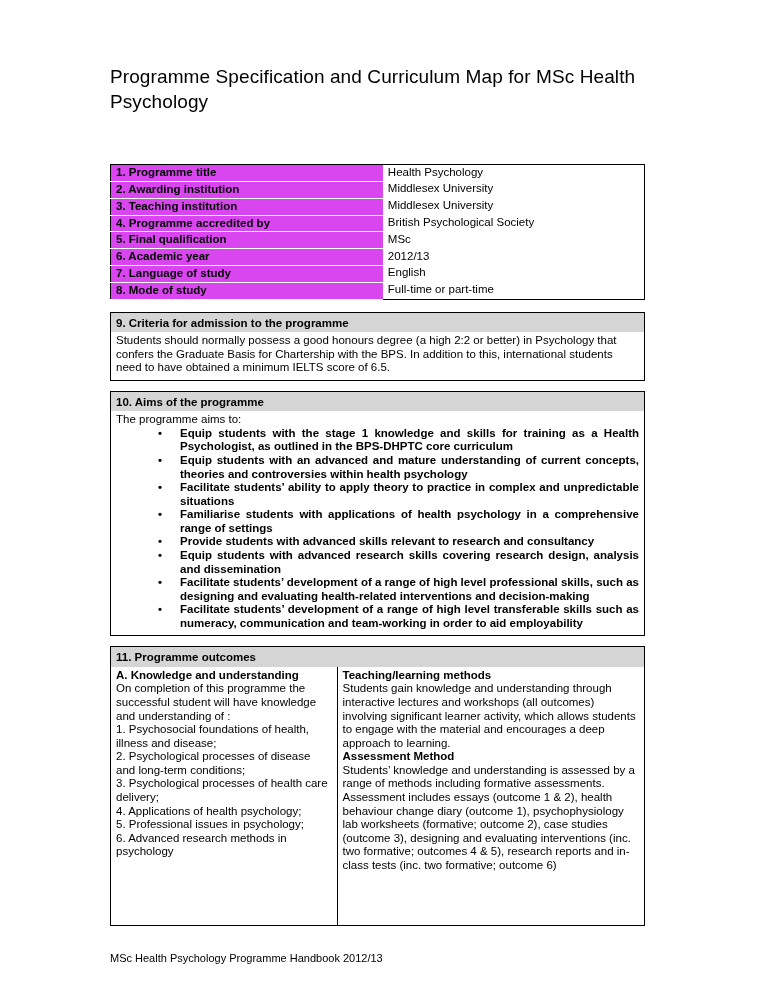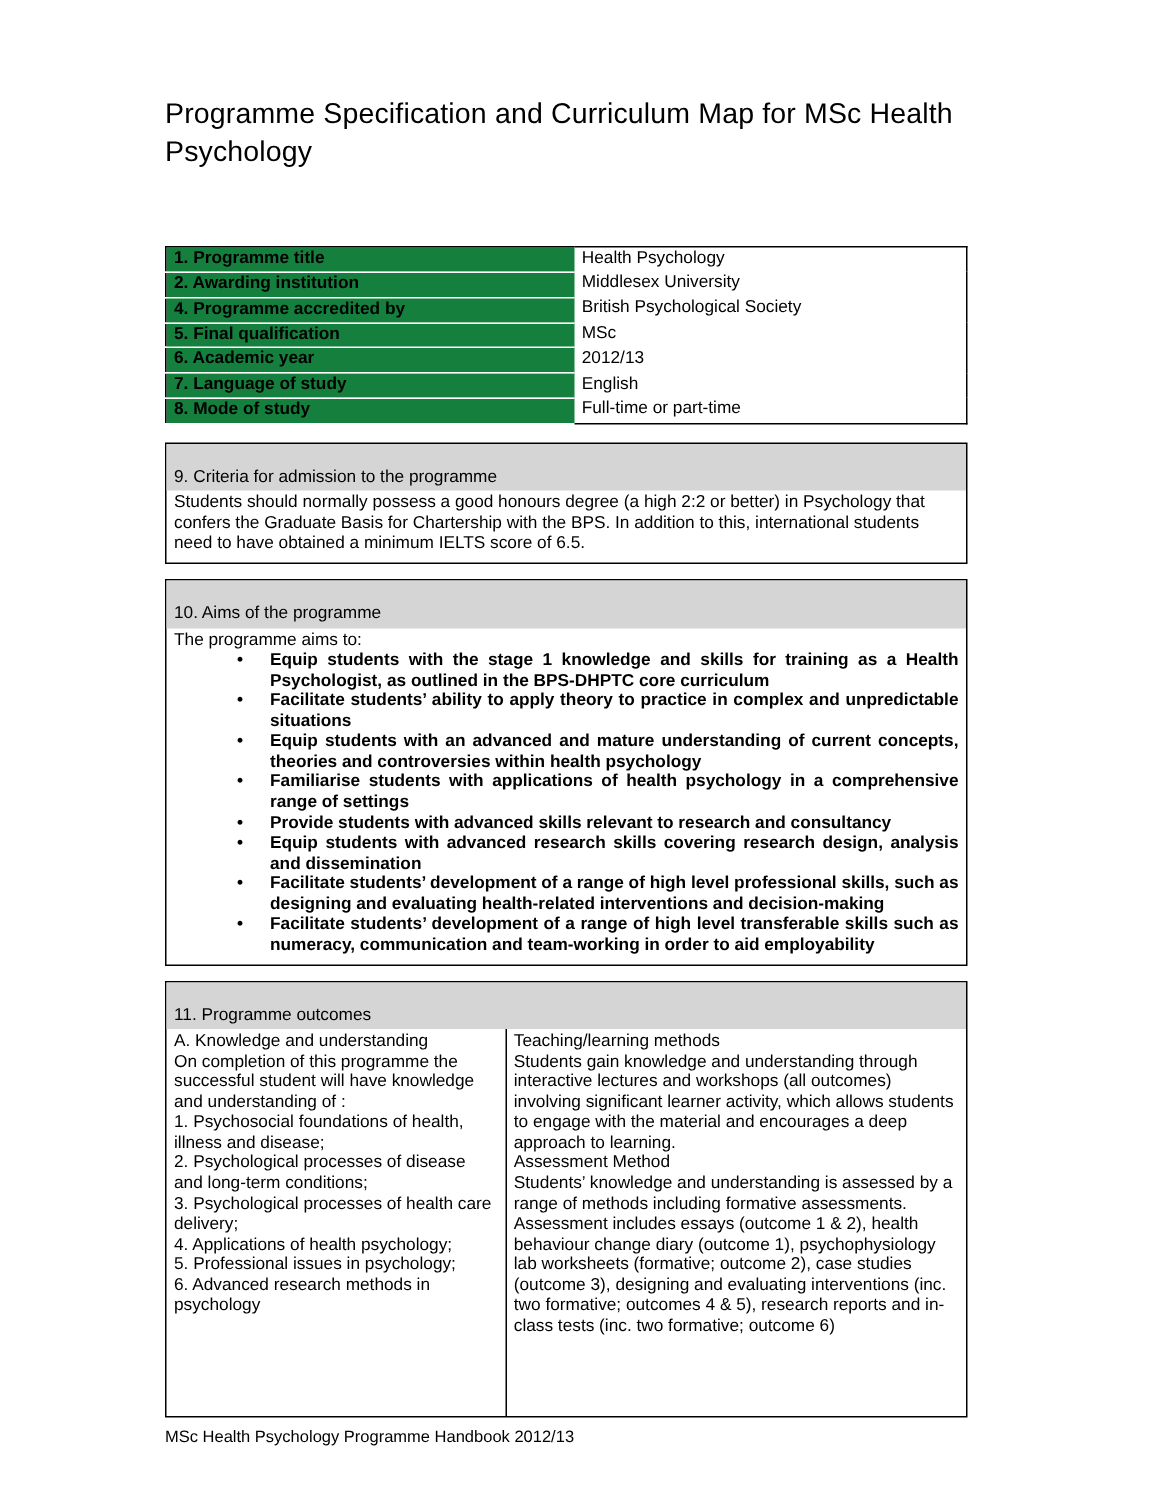--- a/index.html
+++ b/index.html
@@ -24,35 +24,35 @@
   .info-table {
     width: 100%;
     border-collapse: collapse;
     border: 1px solid #000000;
     font-size: 11.5px;
     line-height: 1.2;
     margin-bottom: 12px;
   }
   .info-table td { padding: 1px 5px; vertical-align: top; }
   .label-cell {
-    background: #15803d;
+    background: #d946ef;
     font-weight: bold;
     width: 51%;
     border-bottom: 1px solid #ffffff;
   }
   .section-box {
     border: 1px solid #000000;
     font-size: 11.5px;
     line-height: 1.18;
     margin-bottom: 10px;
   }
   .section-header {
     background: #d5d5d5;
-    font-weight: normal;
-    padding: 16px 5px 2px;
+    font-weight: bold;
+    padding: 4px 5px 2px;
   }
   .section-body { padding: 2px 5px 5px; }
   .bullet-list { list-style: none; margin: 0; padding: 0; font-weight: bold; }
   .bullet-list li {
     position: relative;
     padding-left: 64px;
     text-align: justify;
   }
   .bullet-list li::before {
     content: "\2022";
@@ -62,21 +62,21 @@
   .outcomes-columns { display: flex; align-items: stretch; min-height: 258px; }
   .col-left {
     width: 42.5%;
     border-right: 1px solid #000000;
     padding: 2px 5px 5px;
   }
   .col-right {
     width: 57.5%;
     padding: 2px 5px 5px;
   }
-  .bold-line { font-weight: normal; }
+  .bold-line { font-weight: bold; }
   .footer {
     position: absolute;
     left: 110px;
     right: 123px;
     bottom: 29px;
     font-size: 11px;
     line-height: 1.2;
   }
   .page-num { text-align: right; margin-top: 4px; }
 </style>
@@ -89,20 +89,24 @@
     <h1 class="doc-title">Programme Specification and Curriculum Map for MSc Health Psychology</h1>
 
     <table class="info-table">
       <tbody>
         <tr>
           <td class="label-cell">1. Programme title</td>
           <td class="value-cell">Health Psychology</td>
         </tr>
         <tr>
           <td class="label-cell">2. Awarding institution</td>
+          <td class="value-cell">Middlesex University</td>
+        </tr>
+        <tr>
+          <td class="label-cell">3. Teaching institution</td>
           <td class="value-cell">Middlesex University</td>
         </tr>
         <tr>
           <td class="label-cell">4. Programme accredited by</td>
           <td class="value-cell">British Psychological Society</td>
         </tr>
         <tr>
           <td class="label-cell">5. Final qualification</td>
           <td class="value-cell">MSc</td>
         </tr>
@@ -125,22 +129,22 @@
       <div class="section-header">9. Criteria for admission to the programme</div>
       <div class="section-body">Students should normally possess a good honours degree (a high 2:2 or better) in Psychology that confers the Graduate Basis for Chartership with the BPS. In addition to this, international students need to have obtained a minimum IELTS score of 6.5.</div>
     </div>
 
     <div class="section-box">
       <div class="section-header">10. Aims of the programme</div>
       <div class="section-body">
         <div>The programme aims to:</div>
         <ul class="bullet-list">
           <li>Equip students with the stage 1 knowledge and skills for training as a Health Psychologist, as outlined in the BPS-DHPTC core curriculum</li>
+          <li>Equip students with an advanced and mature understanding of current concepts, theories and controversies within health psychology</li>
           <li>Facilitate students’ ability to apply theory to practice in complex and unpredictable situations</li>
-          <li>Equip students with an advanced and mature understanding of current concepts, theories and controversies within health psychology</li>
           <li>Familiarise students with applications of health psychology in a comprehensive range of settings</li>
           <li>Provide students with advanced skills relevant to research and consultancy</li>
           <li>Equip students with advanced research skills covering research design, analysis and dissemination</li>
           <li>Facilitate students’ development of a range of high level professional skills, such as designing and evaluating health-related interventions and decision-making</li>
           <li>Facilitate students’ development of a range of high level transferable skills such as numeracy, communication and team-working in order to aid employability</li>
         </ul>
       </div>
     </div>
 
     <div class="section-box">

